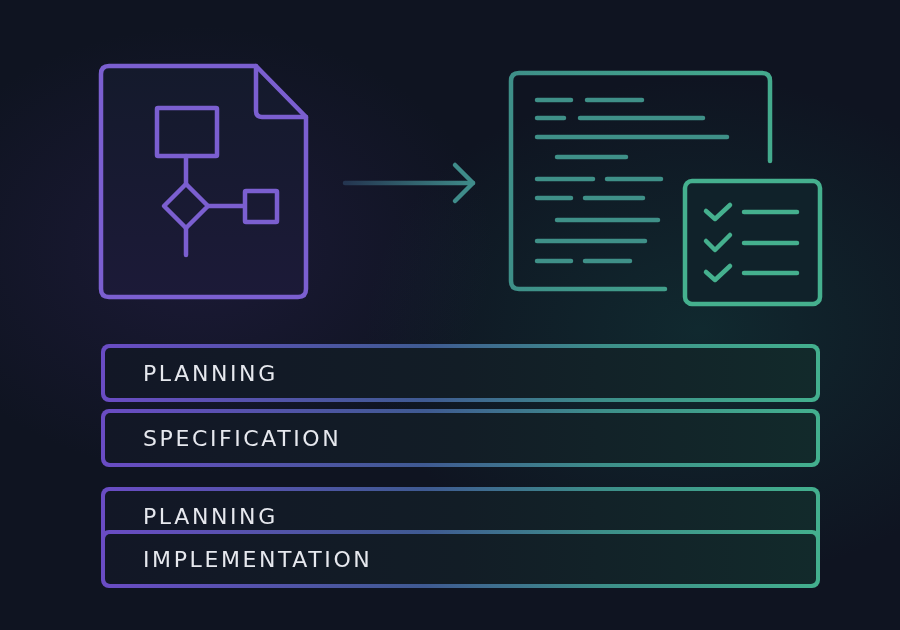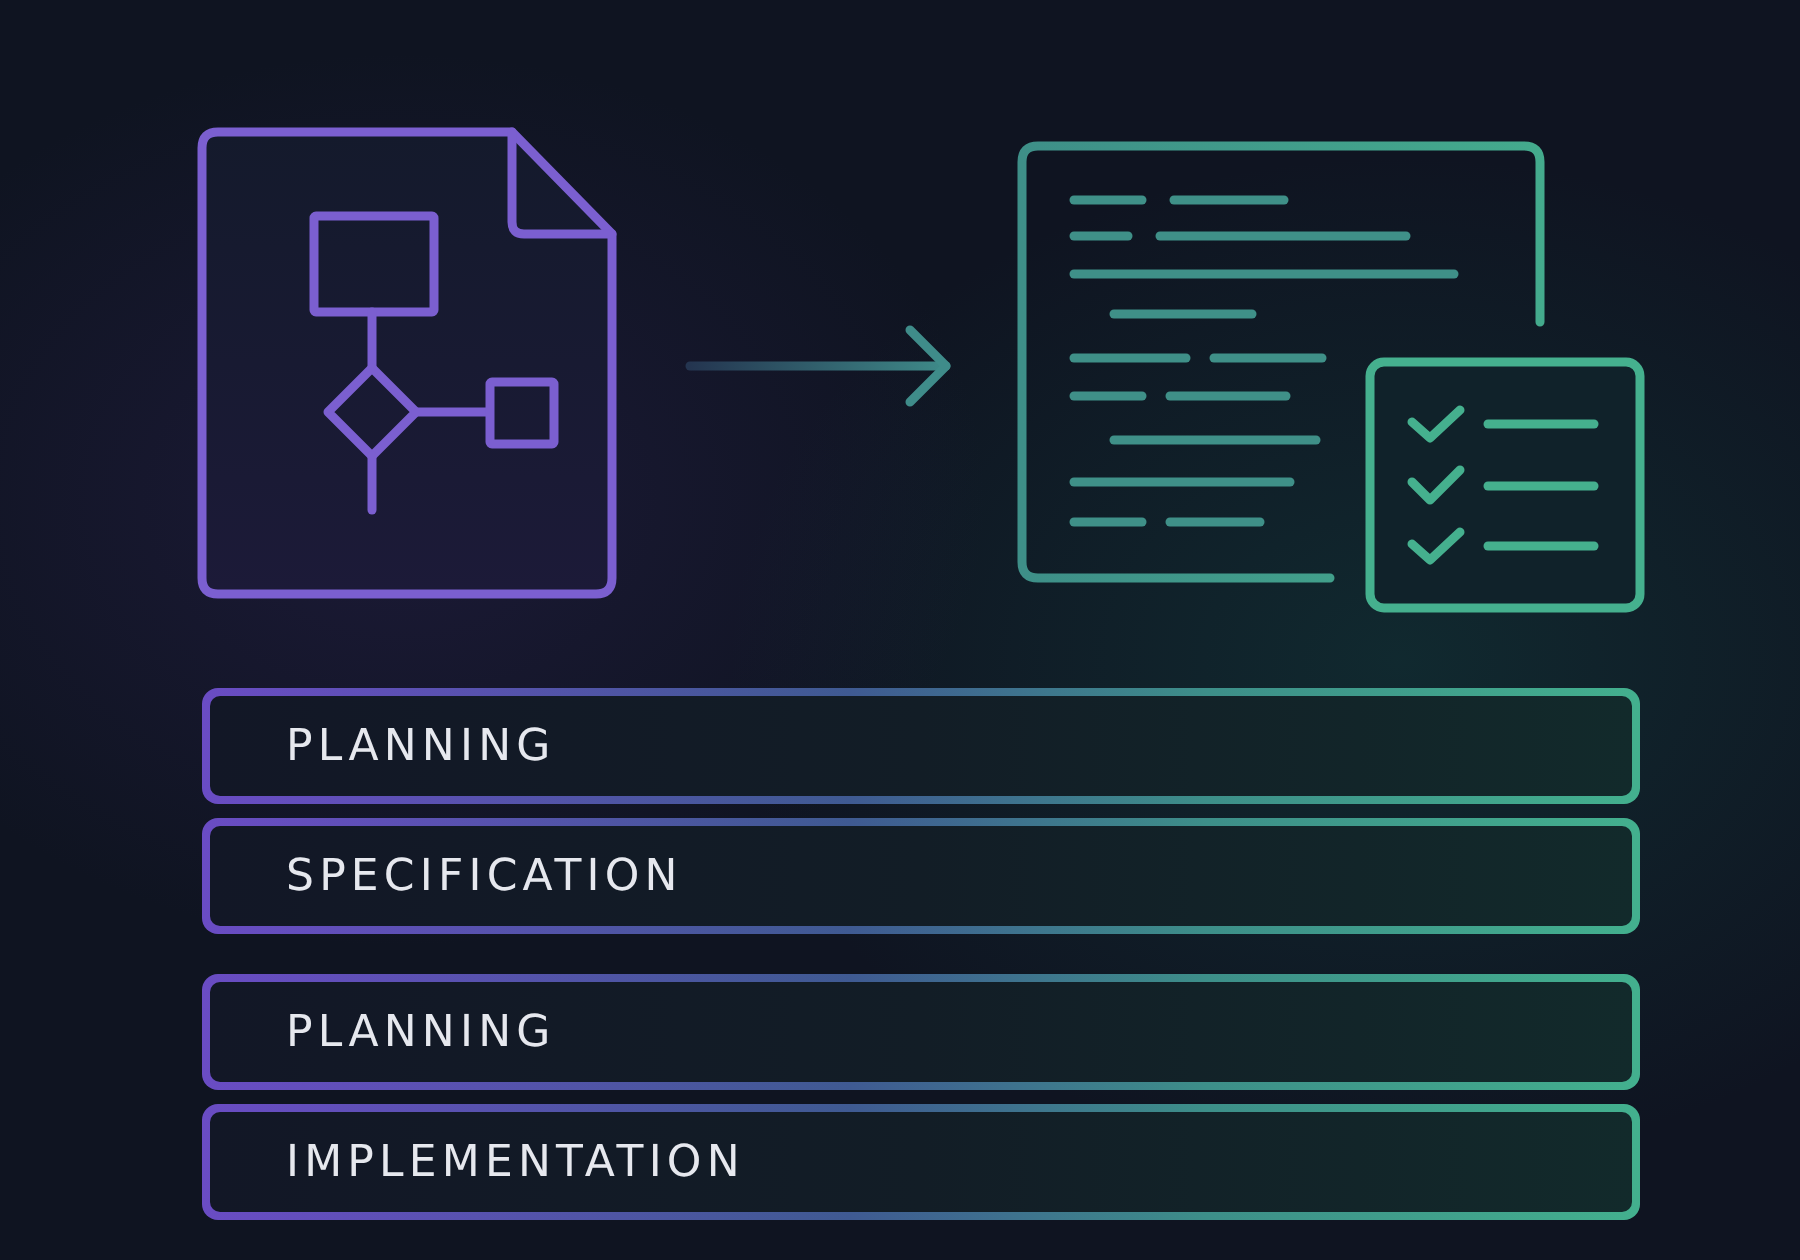--- a/index.html
+++ b/index.html
@@ -106,17 +106,17 @@
 <div class="stage" style="top:395px;margin-top:14px;">
   <div class="stage-inner">
       <span class="stage-label">SPECIFICATION</span>
     </div>
 </div>
 <div class="stage" style="top:487px;text-align:right;">
   <div class="stage-inner">
       <span class="stage-label">PLANNING</span>
     </div>
 </div>
-<div class="stage" style="top:552px;">
+<div class="stage" style="top:530px;">
   <div class="stage-inner">
       <span class="stage-label">IMPLEMENTATION</span>
     </div>
 </div>
 
 </body></html>

